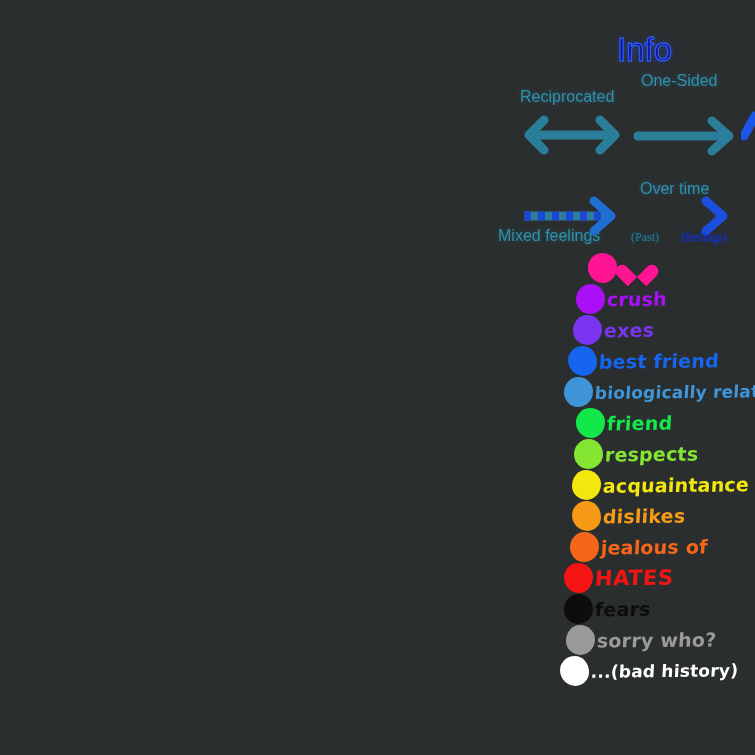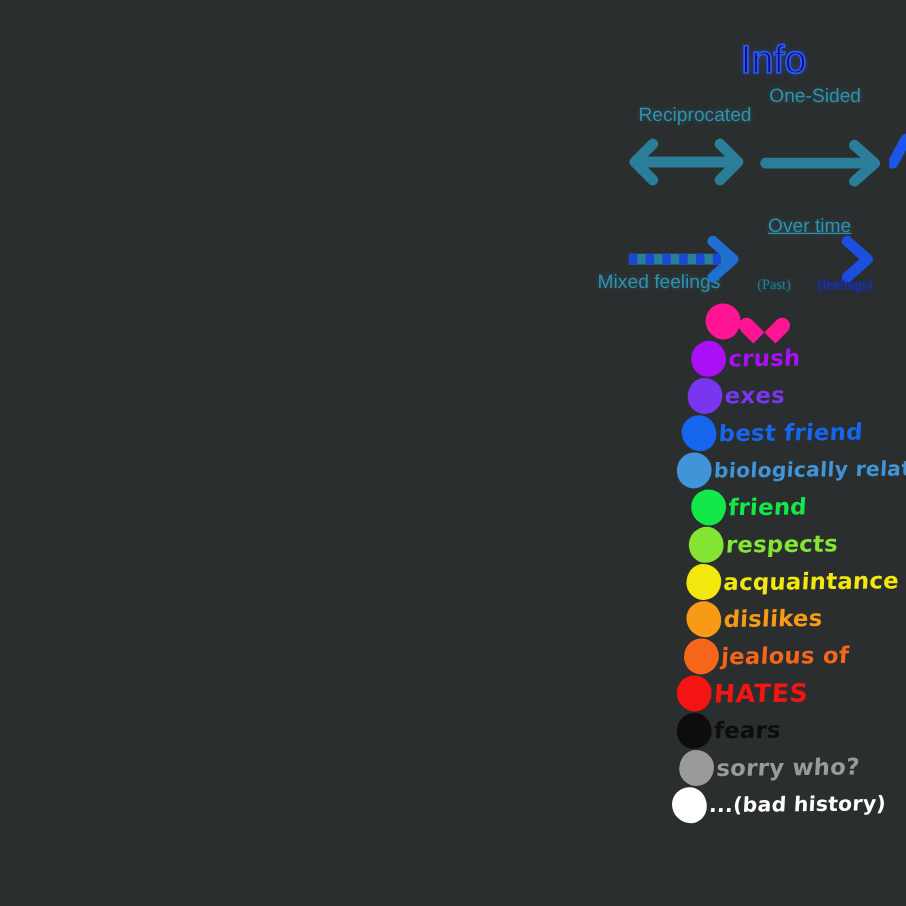--- a/index.html
+++ b/index.html
@@ -52,24 +52,24 @@
   .arrow-label {
     position: absolute;
     font-family: "Liberation Sans", sans-serif;
     font-size: 16px;
     font-weight: 400;
     color: #2e91ad;
     text-shadow: 0 0 4px rgba(46,145,173,0.45);
     white-space: nowrap;
     user-select: none;
   }
-  #label-reciprocated { left: 532px; top: 88px; }
+  #label-reciprocated { left: 520px; top: 88px; }
   #label-onesided     { left: 641px; top: 72px; }
   #label-mixed        { left: 498px; top: 179px; margin-top: 48px; }
-  #label-overtime     { left: 640px; top: 180px; text-decoration: underline; }
+  #label-overtime     { left: 640px; top: 180px; }
 
   .subnote {
     position: absolute;
     font-family: Liberation Serif, serif;
     font-size: 12px;
     white-space: nowrap;
     user-select: none;
   }
   #note-past {
     left: 631px; top: 230px;

